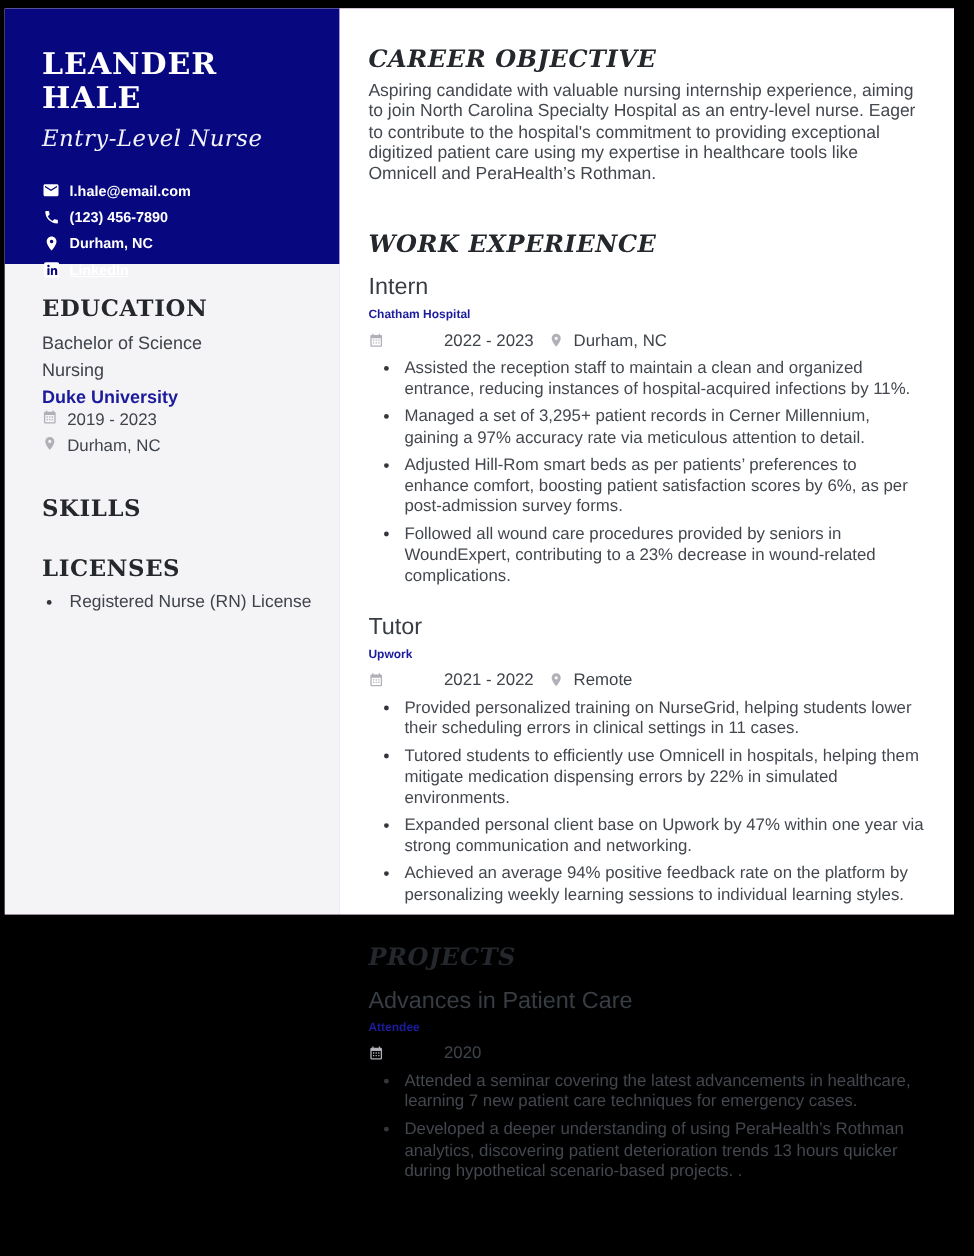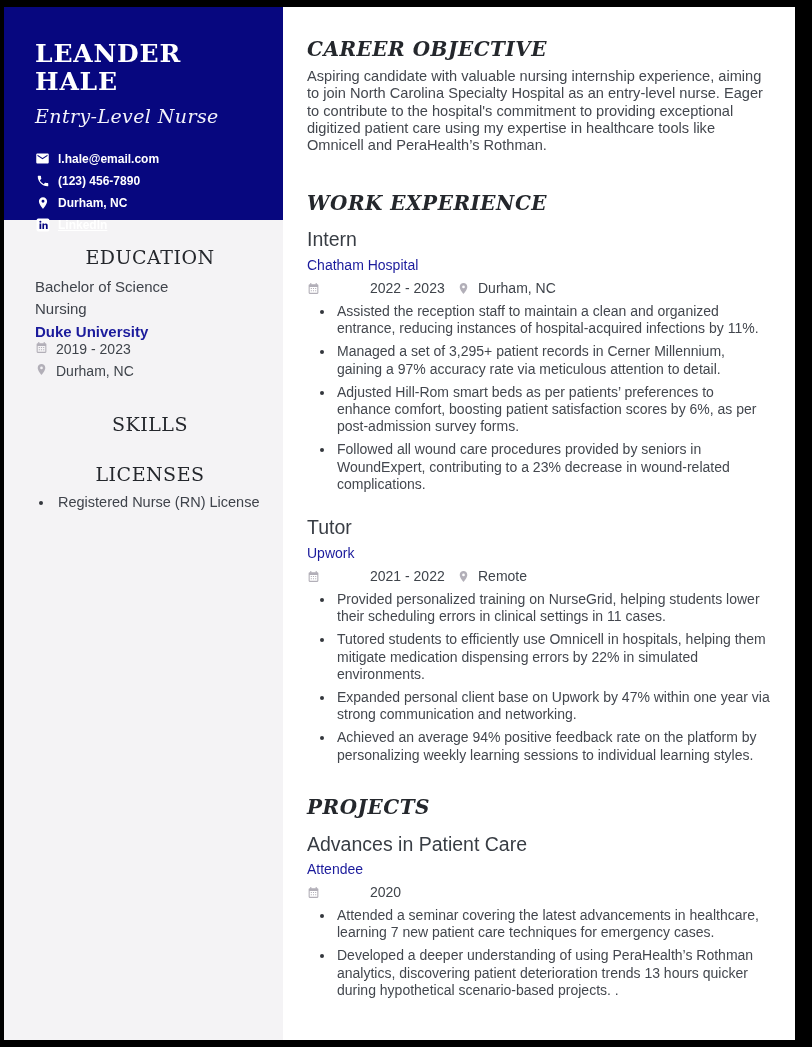--- a/index.html
+++ b/index.html
@@ -6,21 +6,21 @@
   html,body { margin:0; padding:0; }
   body {
     width:812px; height:1047px;
     background:#000;
     font-family:"Liberation Sans", sans-serif;
     position:relative;
     overflow:hidden;
   }
   .page {
     position:absolute; left:4px; top:7px;
-    width:791px; height:1033px;
+    width:791px; height:755px;
     background:#f0abfc;
     display:flex;
   }
   
   .sidebar {
     width:279px; flex:0 0 279px;
     background:#f4f3f5;
     display:flex; flex-direction:column;
   }
   .side-header {
@@ -44,22 +44,22 @@
     display:flex; align-items:center;
     height:21px; margin-bottom:1px;
     font-size:12px; font-weight:700; color:#ffffff;
   }
   .contact-row .cicon { width:15px; height:15px; margin-right:8px; display:flex; align-items:center; justify-content:center; }
   .contact-row svg { display:block; }
   .link-underline { text-decoration:underline; }
   .side-body { padding:0 18px 20px 31px; }
   .side-heading {
     font-family:"DejaVu Serif","Liberation Serif",serif;
-    font-weight:400; font-size:19px; letter-spacing:0.5px;
-    color:#24272c; margin:0;text-align:center;
+    font-weight:700; font-size:19px; letter-spacing:0.5px;
+    color:#24272c; margin:0;
   }
   .edu-heading { margin-top:26px; }
   .degree { font-size:15px; line-height:22px; color:#3f434b; margin-top:8px; width:185px; }
   .school { font-size:15px; font-weight:700; color:#1b1b9c; margin-top:3px; }
   .side-meta-row {
     display:flex; align-items:flex-start;
     font-size:14px; color:#3f444b; height:21px; margin-top:1px;
   }
   .side-meta-row .micon { width:14px; margin-right:7px; color:#b2afb8; display:flex; align-items:center; }
   .skills-heading { margin-top:29px; }
@@ -86,21 +86,21 @@
     font-size:14.6px; line-height:17.3px; color:#43474e; margin:0;
   }
   .section-work { margin-top:37px; }
   .section-projects { margin-top:31px; }
   .job { margin-top:13px; }
   .job + .job { margin-top:23px; }
   .job-title {
     font-size:19.5px; font-weight:400; color:#383d44; line-height:1.2;
   }
   .company {
-    font-size:14px; font-weight:400; color:#1b1b9c; margin-top:5px;
+    font-size:10px; font-weight:700; color:#1b1b9c; margin-top:5px;
   }
   .meta-row {
     display:flex; align-items:center;
     margin-top:5px; margin-bottom:2px;
     font-size:14px; color:#3f444b; height:21px;
   }
   .meta-group { display:flex; align-items:center; }
   .meta-group.date { width:150px;gap:42px; }
   .meta-row .micon { width:14px; margin-right:7px; color:#b2afb8; display:flex; align-items:center; }
   .bullets { margin:4px 0 0 0; padding:0 0 0 28px; }

